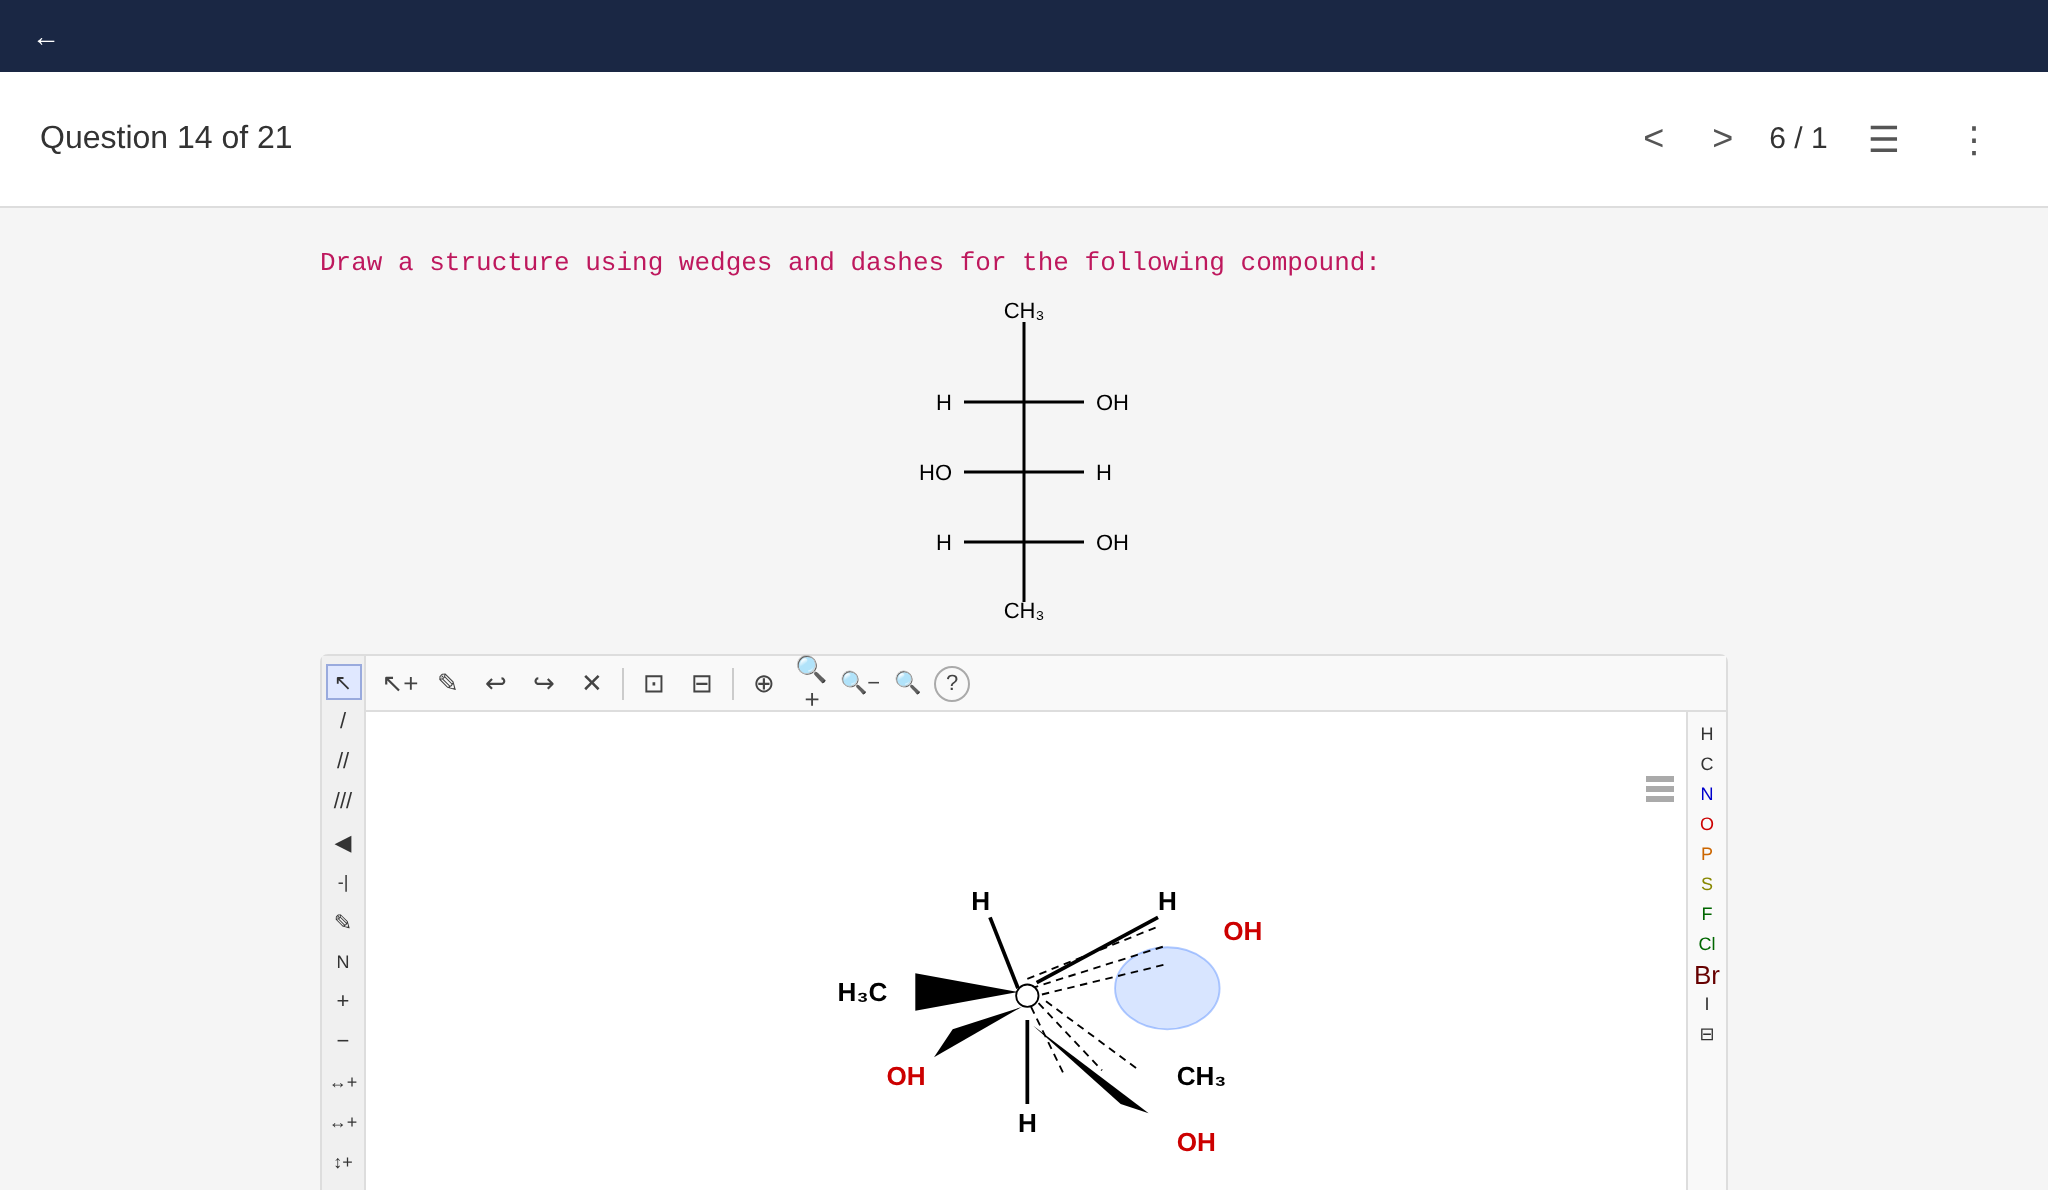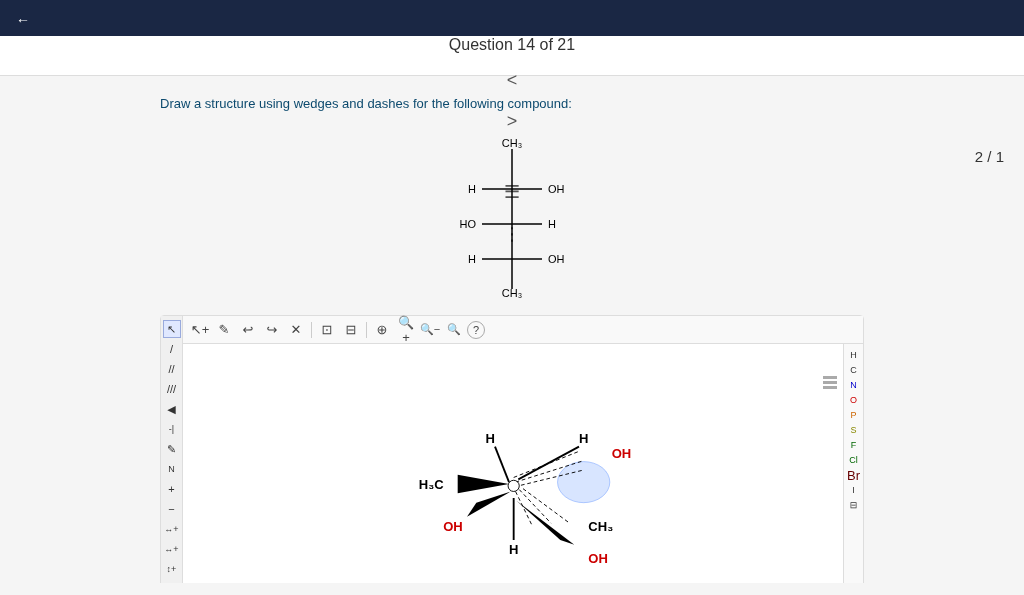--- a/index.html
+++ b/index.html
@@ -13,26 +13,25 @@
       display: flex;
       align-items: center;
       padding: 0 16px;
       font-size: 14px;
     }
 
     
     #question-header {
       background: white;
       border-bottom: 1px solid #ddd;
-      height: 40px;
+      height: 68px;
       display: flex;
       align-items: center;
       padding: 0 20px;
       gap: 12px;
-      flex-direction: column;
     }
     #question-header .q-title {
       font-size: 16px;
       font-weight: 500;
       color: #333;
       flex: 1;
     }
     #question-header .nav-btn {
       background: none;
       border: none;
@@ -58,22 +57,23 @@
     
     #main-content {
       padding: 20px 160px;
       background: #f5f5f5;
       height: calc(595px - 36px - 52px);
       overflow-y: auto;
     }
 
     .question-text {
       font-size: 13px;
-      color: #0c4a6e;
-      margin-bottom: 28px;
+      color: #be185d;
+      margin-bottom: 12px;
+      font-family: Liberation Mono, monospace;
     }
 
     
     .fisher-display {
       display: flex;
       justify-content: center;
       margin-bottom: 16px;
     }
 
     .fisher-svg {
@@ -214,21 +214,21 @@
 <body>
 
 <div id="top-nav">
   <span style="margin-right:10px;cursor:pointer;">←</span>
 </div>
 
 <div id="question-header">
   <span class="q-title">Question 14 of 21</span>
   <button class="nav-btn">&lt;</button>
   <button class="nav-btn">&gt;</button>
-  <span class="score" style="margin-left:auto;">2 / 1</span>
+  <span class="score" style="margin-left:auto;">6 / 1</span>
   <button class="icon-btn">☰</button>
   <button class="icon-btn">⋮</button>
 </div>
 
 <div id="main-content">
   <div class="question-text">Draw a structure using wedges and dashes for the following compound:</div>
 
   <div class="fisher-display">
     <svg class="fisher-svg" viewBox="0 0 120 160" xmlns="http://www.w3.org/2000/svg">
 

